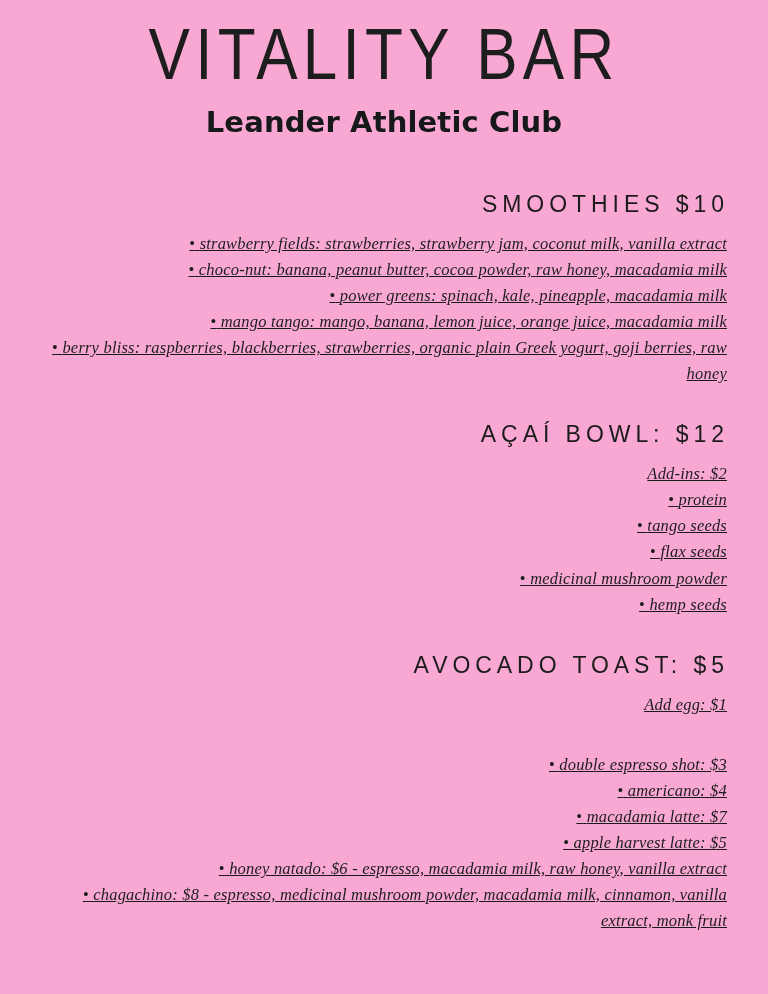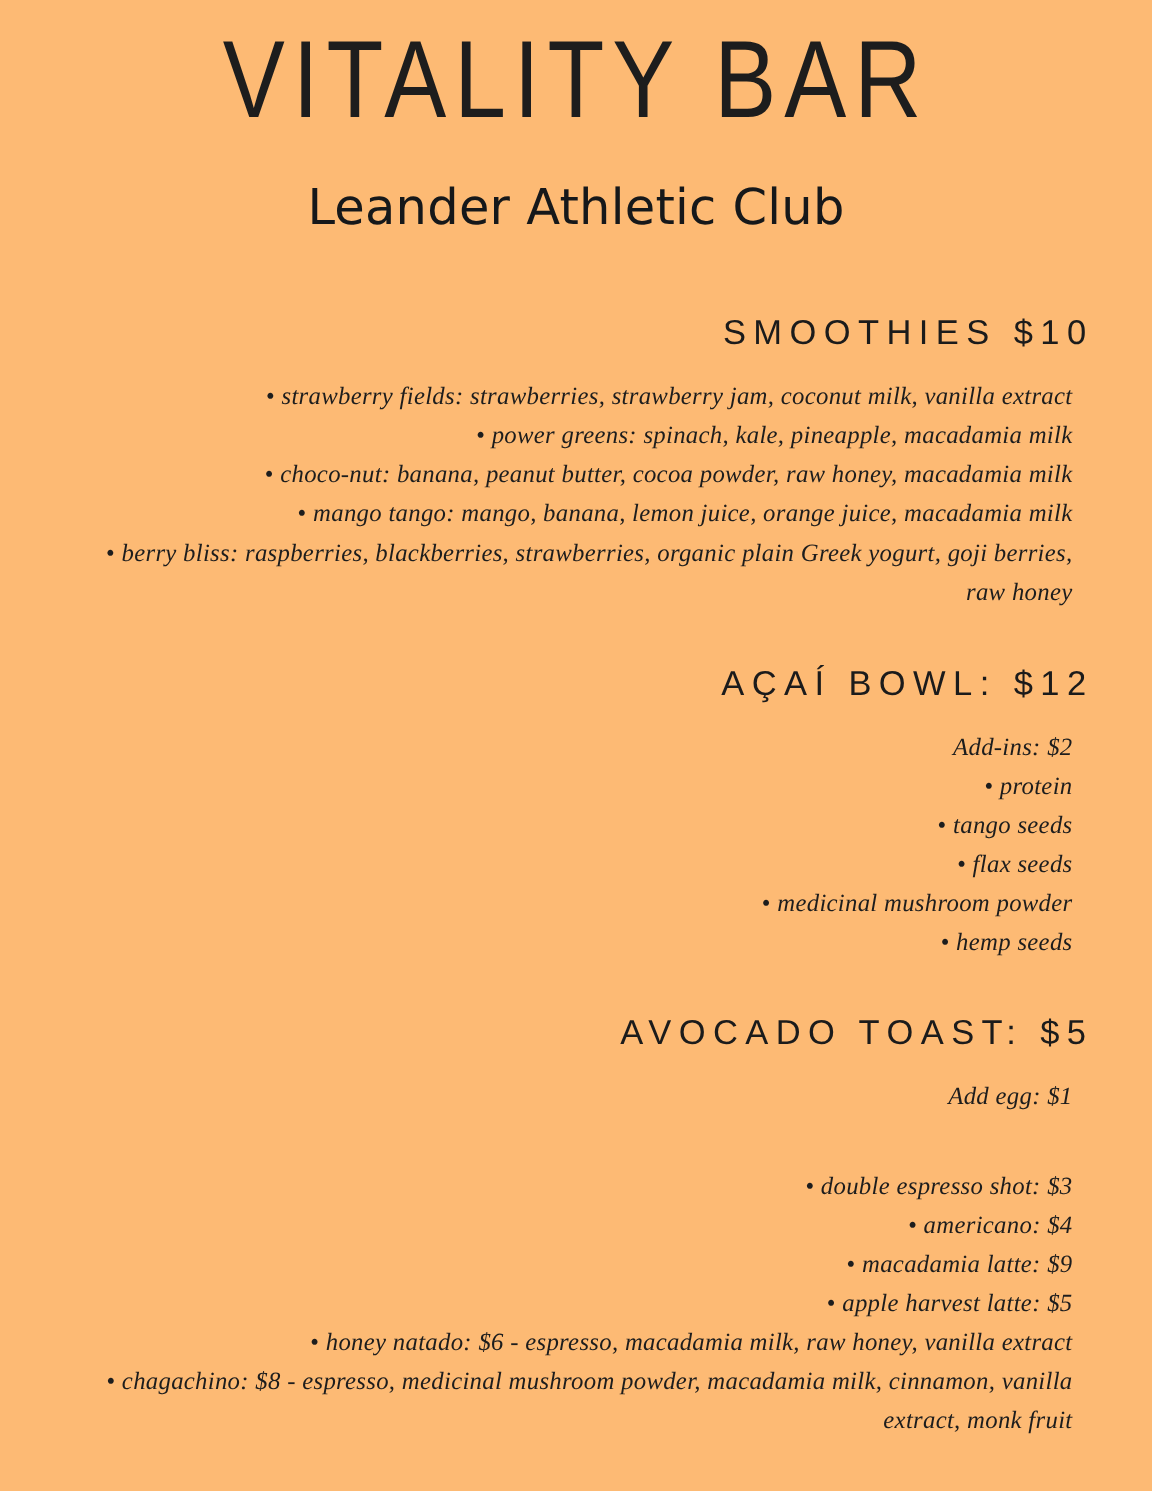--- a/index.html
+++ b/index.html
@@ -13,21 +13,21 @@
     overflow: hidden;
     font-family: "Liberation Sans", sans-serif;
     color: #1a1a1a;
     -webkit-font-smoothing: antialiased;
   }
 
   .menu-page {
     width: 768px;
     height: 994px;
     box-sizing: border-box;
-    background: #fdba74;
+    background: #f9a8d4;
     position: relative;
   }
 
   
   .masthead {
     text-align: center;
     padding-top: 18px;
   }
   .menu-title {
     font-family: "Liberation Sans", sans-serif;
@@ -36,26 +36,26 @@
     line-height: 1.0;
     letter-spacing: 0.085em;
     color: #1d1d1d;
     margin: 0;
     transform: scaleY(1.18);
     transform-origin: center top;
     white-space: nowrap;
   }
   .menu-subtitle {
     font-family: "DejaVu Sans", sans-serif;
-    font-weight: 400;
-    font-size: 33px;
+    font-weight: 700;
+    font-size: 29px;
     line-height: 1.1;
     letter-spacing: 0.005em;
     color: #16181a;
-    margin: 13px;
+    margin: 0;
     padding-top: 27px;
     white-space: nowrap;
   }
 
   
   .menu-body {
     padding: 0 37px 0 37px;
     margin-top: 52px;
     text-align: right;
   }
@@ -73,22 +73,23 @@
     font-size: 23px;
     letter-spacing: 0.215em;
     color: #1b1b1b;
     margin: 0 0 13px 0;
     padding-right: 2px;
     white-space: nowrap;
   }
 
   .item-list {
     list-style: none;
-    margin: 16px;
+    margin: 4px;
     padding: 0;
+    text-decoration: underline;
   }
 
   .item {
     font-family: "Liberation Serif", serif;
     font-style: italic;
     font-size: 16.5px;
     line-height: 1.58;
     color: #1d1d1d;
     letter-spacing: 0.012em;
     margin: 0;
@@ -106,22 +107,22 @@
   <div class="masthead">
     <h1 class="menu-title">VITALITY BAR</h1>
     <h2 class="menu-subtitle">Leander Athletic Club</h2>
   </div>
 
   <div class="menu-body">
       <section class="section">
         <h3 class="section-header">SMOOTHIES $10</h3>
         <ul class="item-list">
           <li class="item"><span class="bullet">•</span> <span>strawberry fields: strawberries, strawberry jam, coconut milk, vanilla extract</span></li>
+          <li class="item"><span class="bullet">•</span> <span>choco-nut: banana, peanut butter, cocoa powder, raw honey, macadamia milk</span></li>
           <li class="item"><span class="bullet">•</span> <span>power greens: spinach, kale, pineapple, macadamia milk</span></li>
-          <li class="item"><span class="bullet">•</span> <span>choco-nut: banana, peanut butter, cocoa powder, raw honey, macadamia milk</span></li>
           <li class="item"><span class="bullet">•</span> <span>mango tango: mango, banana, lemon juice, orange juice, macadamia milk</span></li>
           <li class="item"><span class="bullet">•</span> <span>berry bliss: raspberries, blackberries, strawberries, organic plain Greek yogurt, goji berries, raw honey</span></li>
         </ul>
       </section>
       <section class="section">
         <h3 class="section-header">AÇAÍ BOWL: $12</h3>
         <ul class="item-list">
           <li class="item no-bullet">Add-ins: $2</li>
           <li class="item"><span class="bullet">•</span> <span>protein</span></li>
           <li class="item"><span class="bullet">•</span> <span>tango seeds</span></li>
@@ -133,21 +134,21 @@
       <section class="section">
         <h3 class="section-header">AVOCADO TOAST: $5</h3>
         <ul class="item-list">
           <li class="item no-bullet">Add egg: $1</li>
         </ul>
       </section>
       <section class="section">
         <ul class="item-list">
           <li class="item"><span class="bullet">•</span> <span>double espresso shot: $3</span></li>
           <li class="item"><span class="bullet">•</span> <span>americano: $4</span></li>
-          <li class="item"><span class="bullet">•</span> <span>macadamia latte: $9</span></li>
+          <li class="item"><span class="bullet">•</span> <span>macadamia latte: $7</span></li>
           <li class="item"><span class="bullet">•</span> <span>apple harvest latte: $5</span></li>
           <li class="item"><span class="bullet">•</span> <span>honey natado: $6 - espresso, macadamia milk, raw honey, vanilla extract</span></li>
           <li class="item"><span class="bullet">•</span> <span>chagachino: $8 - espresso, medicinal mushroom powder, macadamia milk, cinnamon, vanilla extract, monk fruit</span></li>
         </ul>
       </section>
     </div>
 
 </div>
 
 </body></html>

